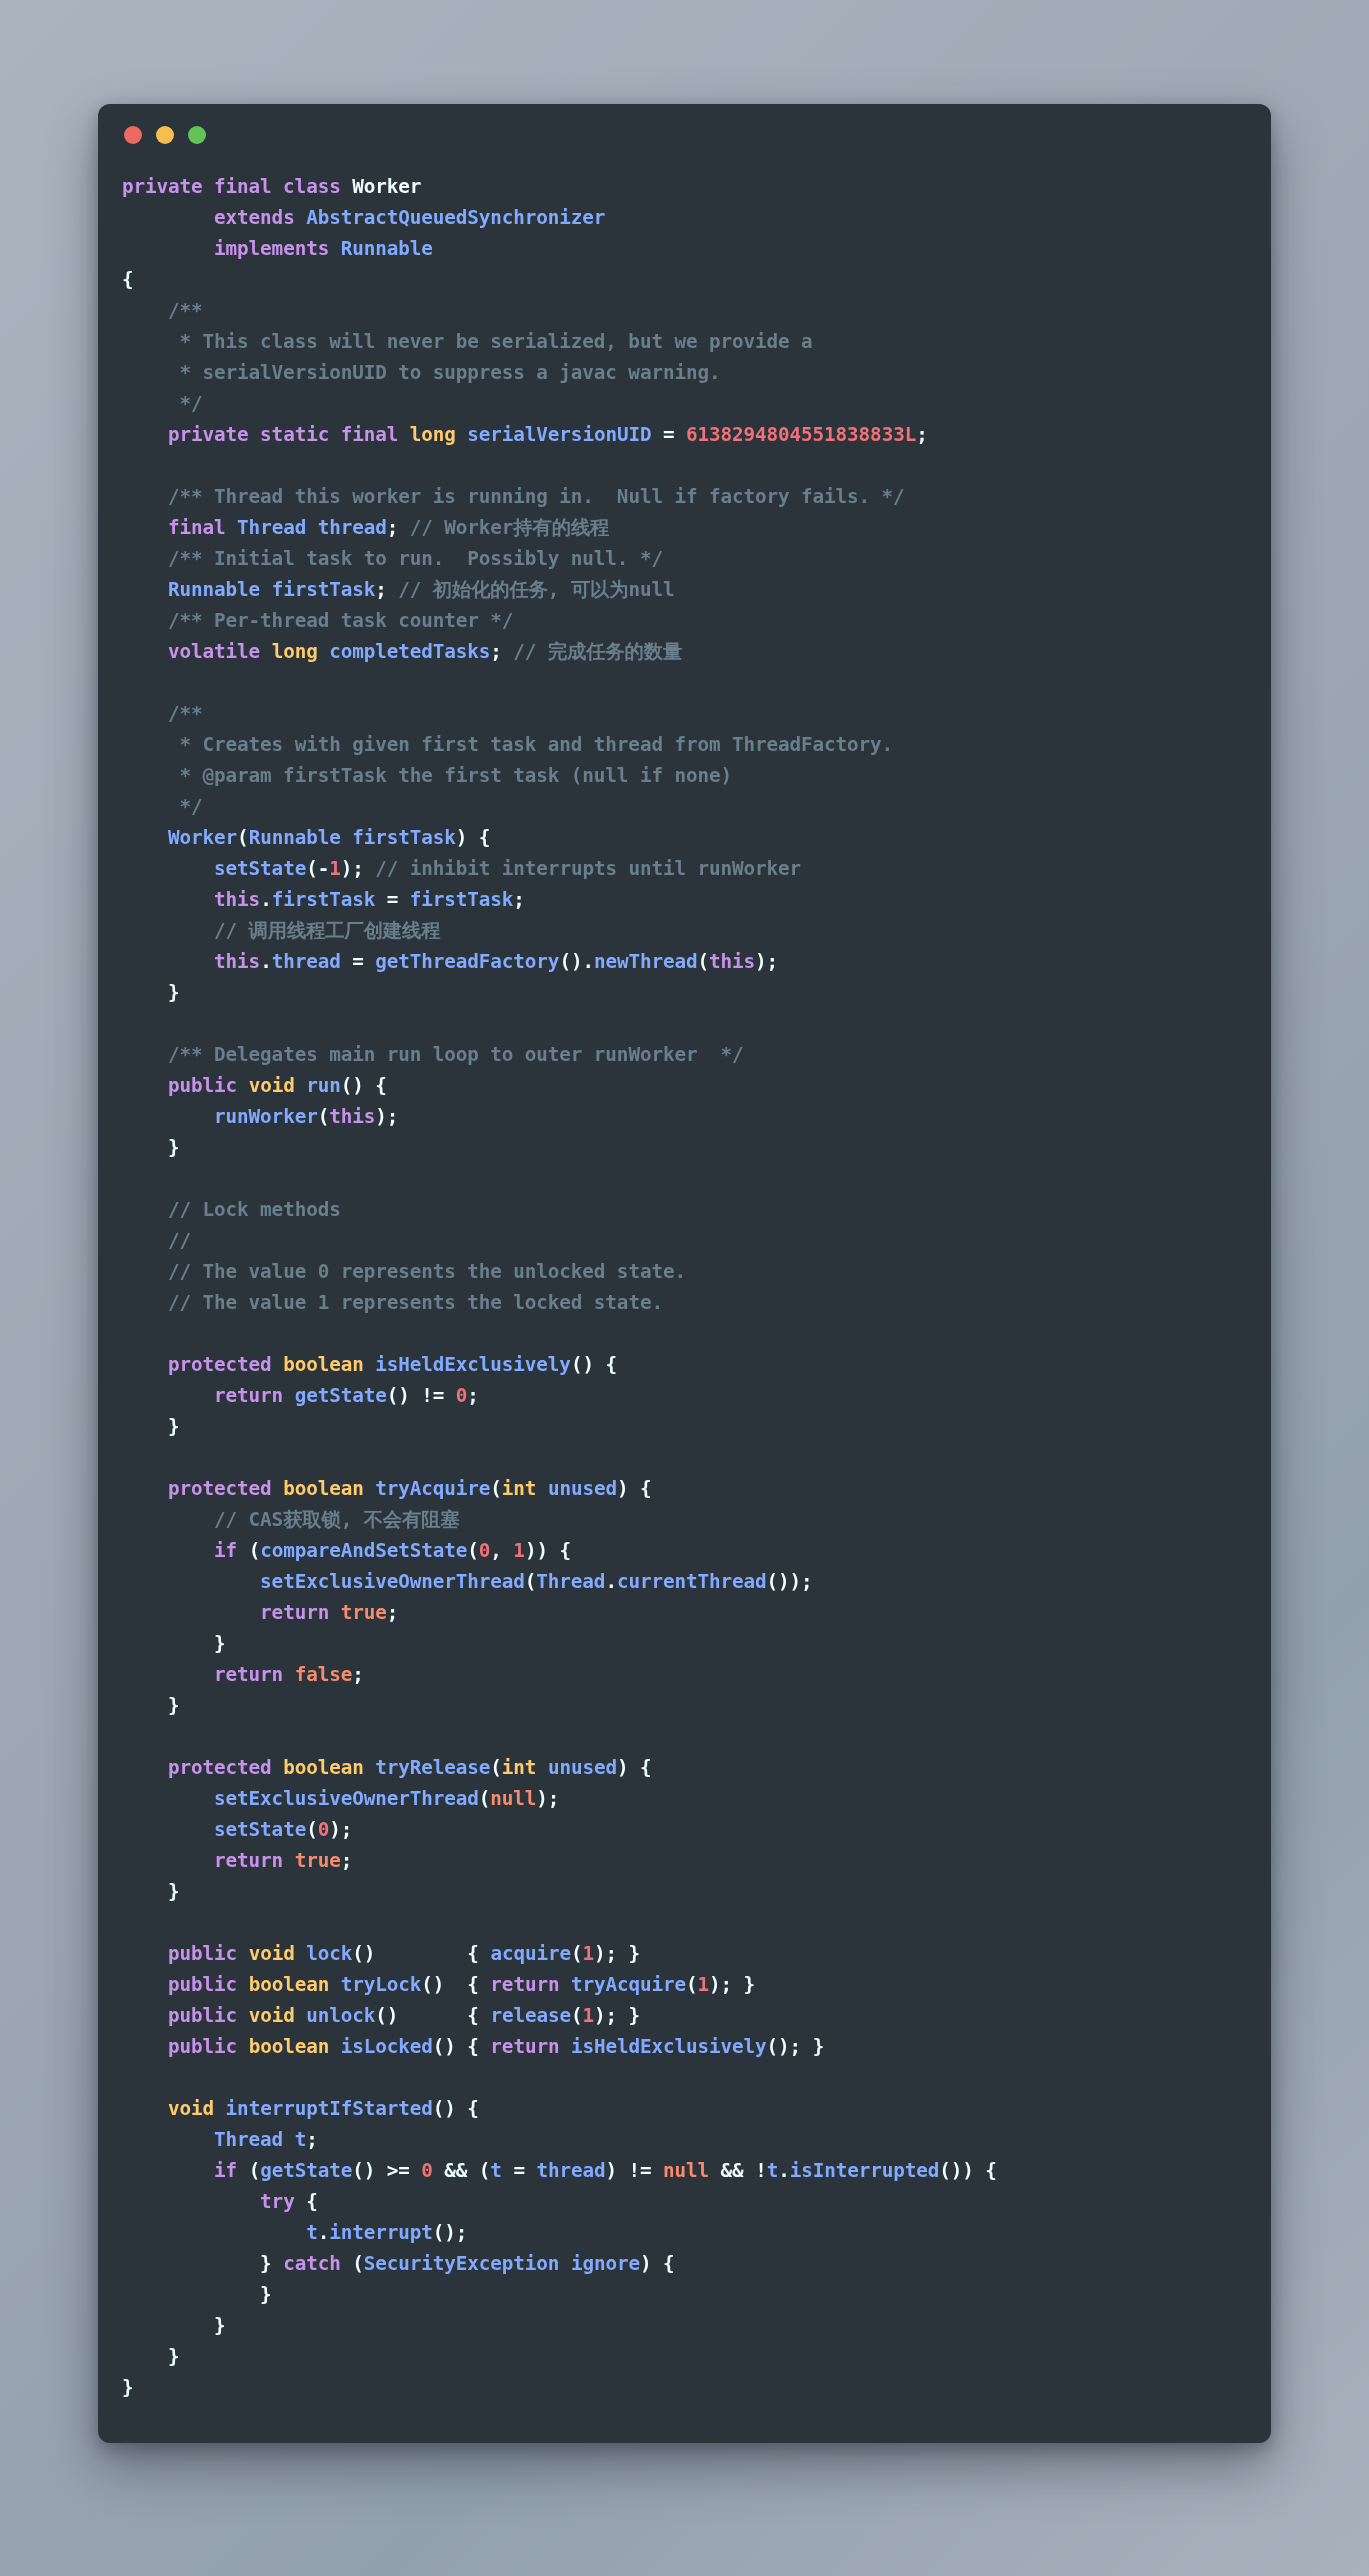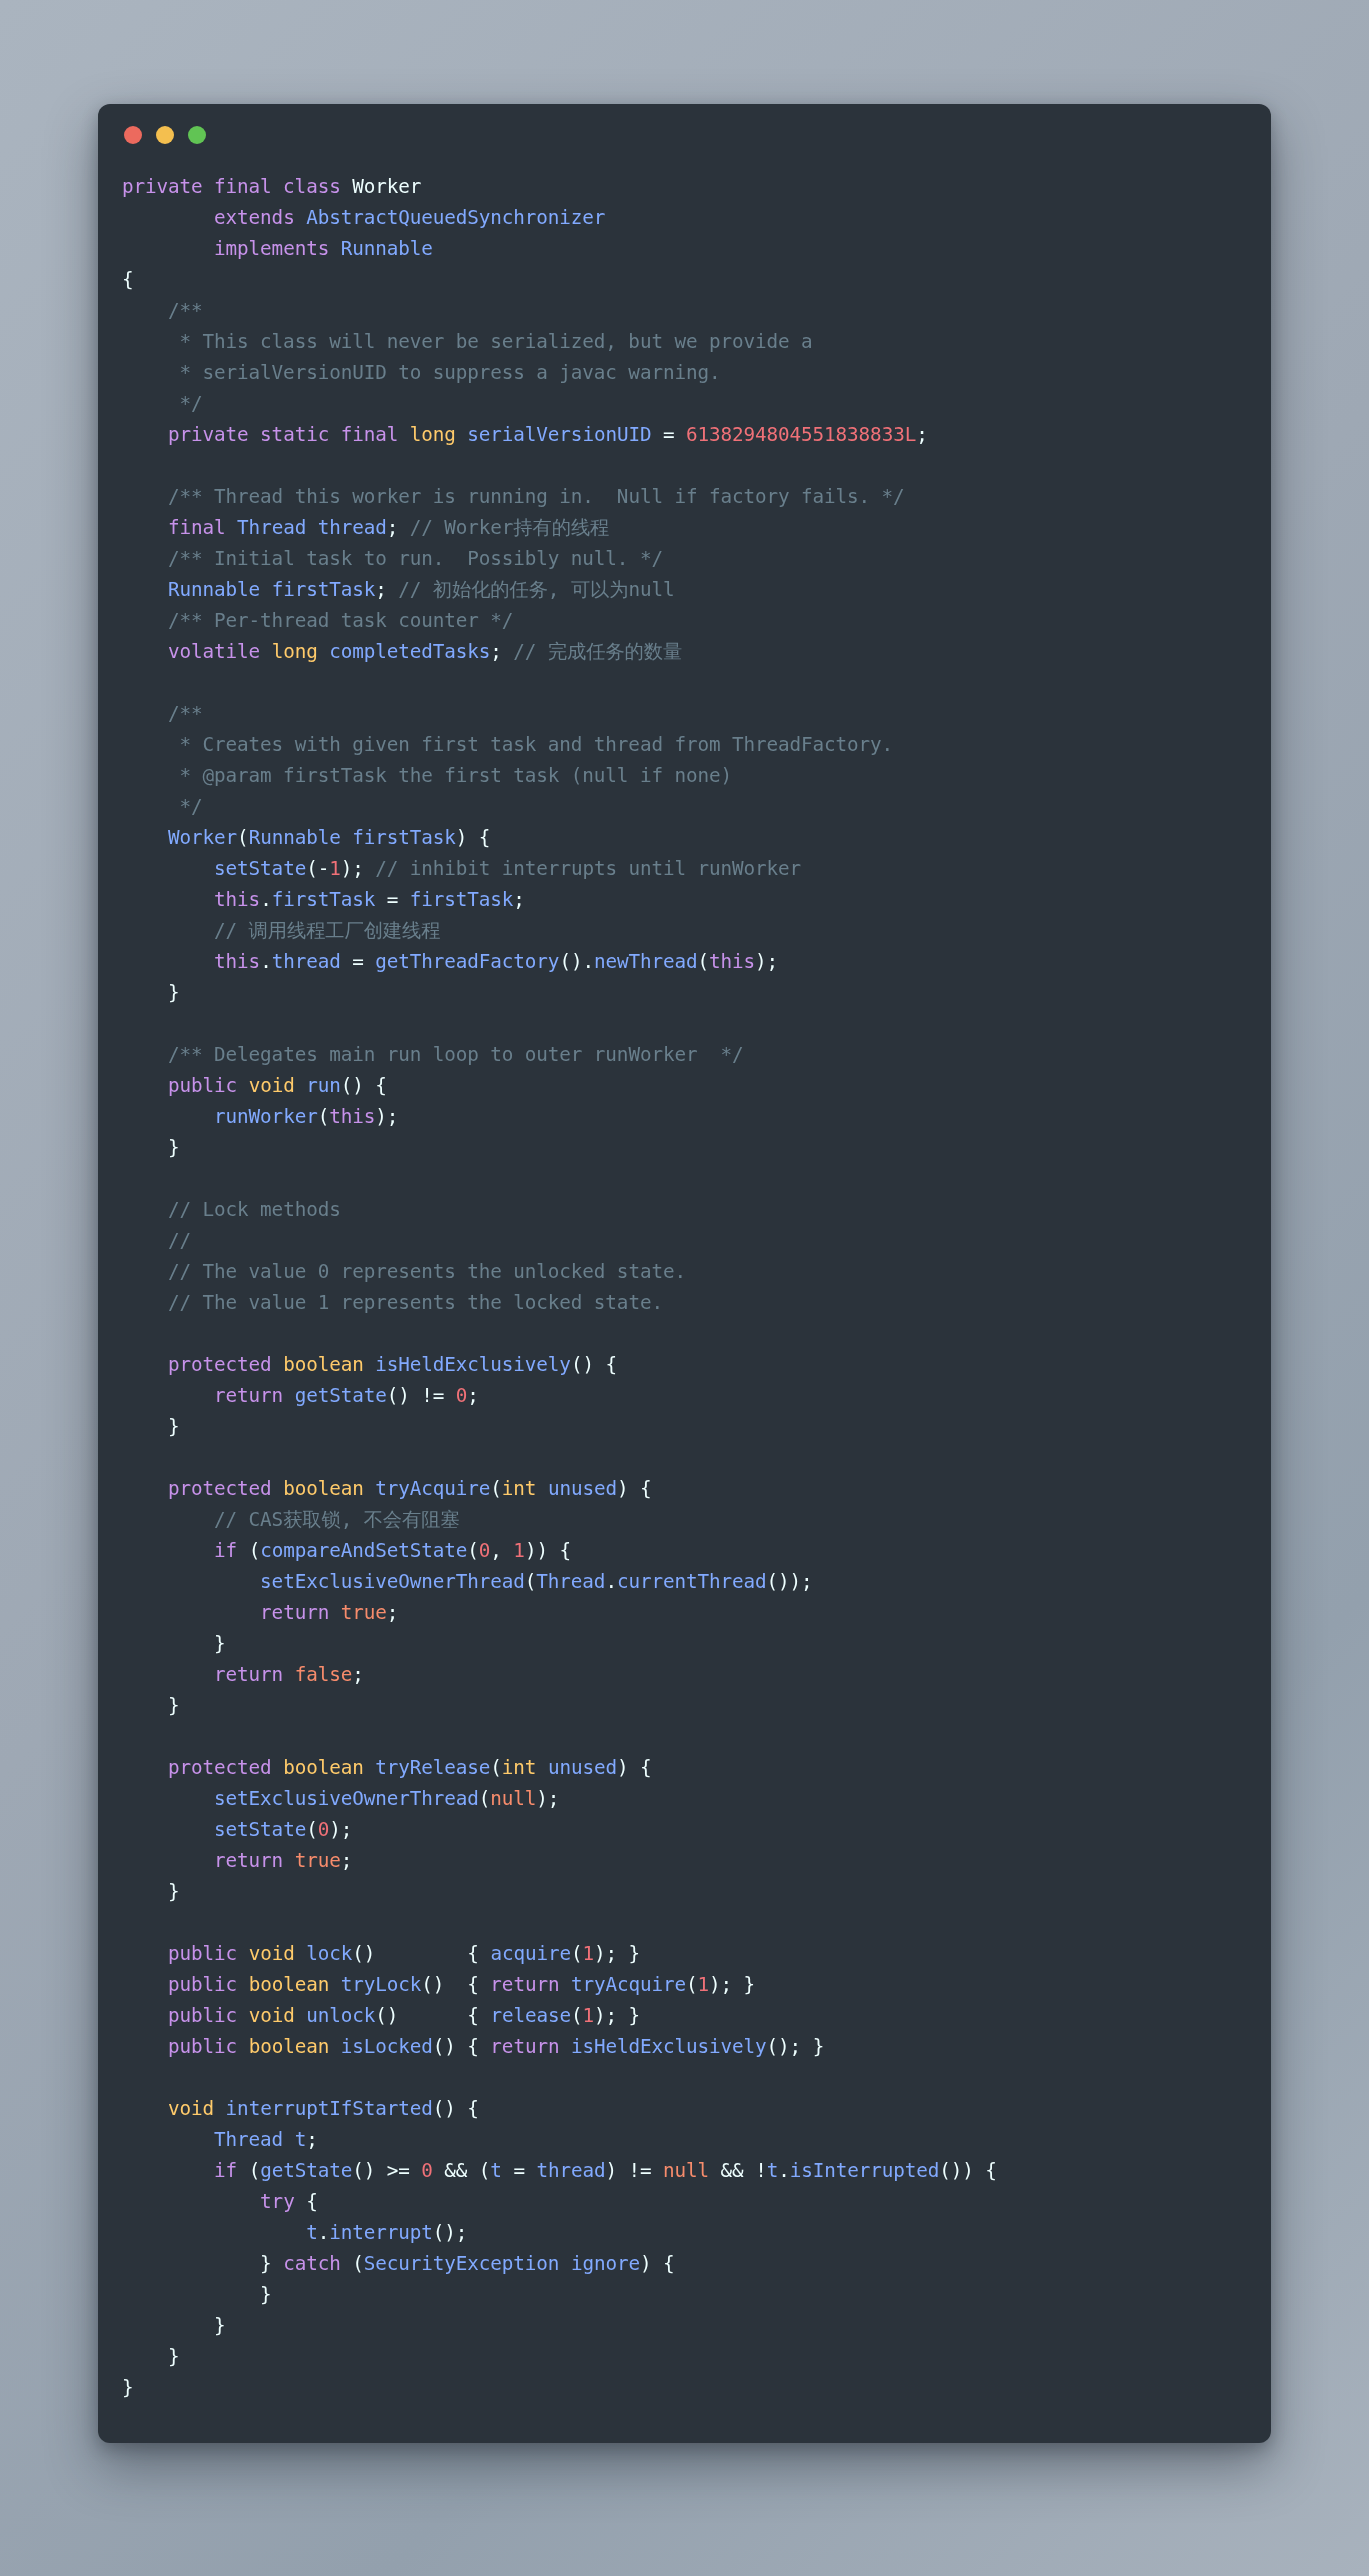--- a/index.html
+++ b/index.html
@@ -11,20 +11,21 @@
     height: 2576px;
     background: linear-gradient(135deg, #aab4bf 0%, #9ea8b4 45%, #93a0ad 75%, #a8b2bd 100%);
     font-family: "DejaVu Sans Mono", "Liberation Mono", monospace;
     overflow: hidden;
   }
 
   #page-root {
     position: relative;
     width: 1369px;
     height: 2576px;
+    font-weight: bold;
   }
 
   .code-window {
     position: absolute;
     left: 98px;
     top: 104px;
     width: 1173px;
     background: #2b333b;
     border-radius: 12px;
     box-shadow: 0 22.5px 52px rgba(25, 32, 40, 0.42),

